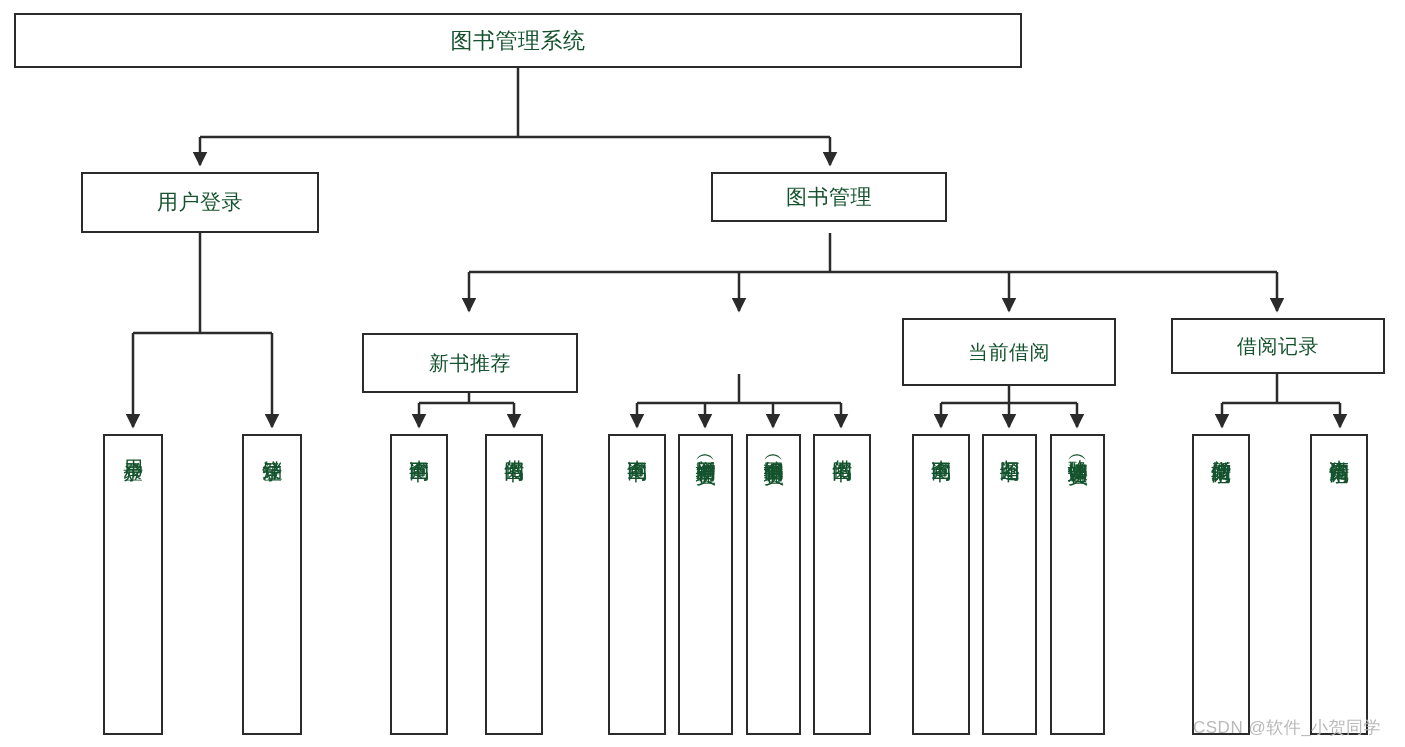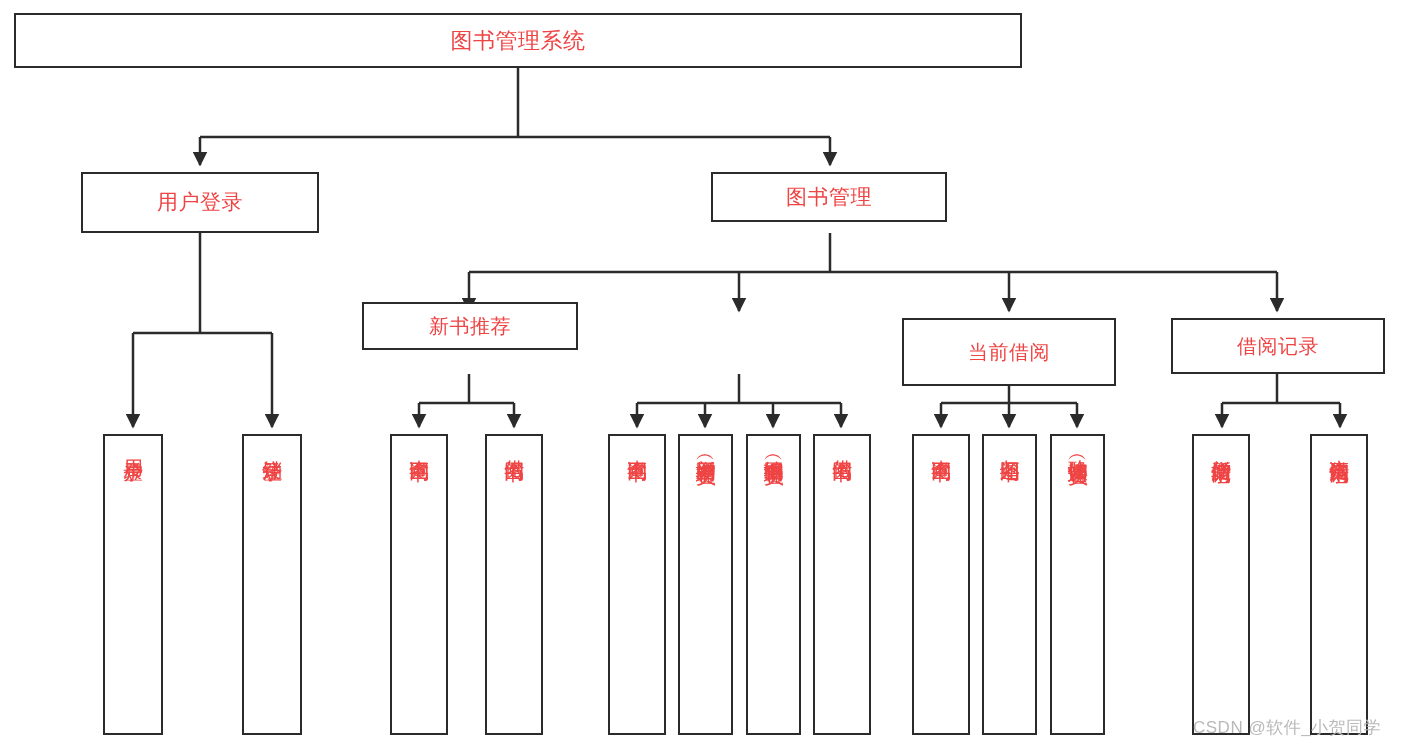--- a/index.html
+++ b/index.html
@@ -33,21 +33,21 @@
     border: 2.5px solid #2b2b2b;
     display: flex;
     align-items: center;
     justify-content: center;
     text-align: center;
   }
   .node-label {
     font-size: 21px;
     line-height: 1.15;
     letter-spacing: 0.5px;
-    color: #ef4444;
+    color: #14532d;
     white-space: nowrap;
   }
   .node.root .node-label { font-size: 22px; }
   .node.level2 .node-label { font-size: 21px; }
   .node.level3 .node-label { font-size: 20px; }
   
   .node.leaf {
     align-items: flex-start;
     justify-content: center;
     padding-top: 8px;
@@ -129,21 +129,21 @@
     <span class="node-label">图书管理系统</span>
   </div>
 
   <div class="node level2" style="left:81px; top:172px; width:238px; height:61px;">
     <span class="node-label">用户登录</span>
   </div>
   <div class="node level2" style="left:711px; top:172px; width:236px; height:50px;">
     <span class="node-label">图书管理</span>
   </div>
 
-  <div class="node level3" style="left:362px; top:302px; width:216px; height:48px;">
+  <div class="node level3" style="left:362px; top:333px; width:216px; height:60px;">
     <span class="node-label">新书推荐</span>
   </div>
   <div class="node level3" style="left:902px; top:318px; width:214px; height:68px;">
     <span class="node-label">当前借阅</span>
   </div>
   <div class="node level3" style="left:1171px; top:318px; width:214px; height:56px;">
     <span class="node-label">借阅记录</span>
   </div>
 
   <div class="node leaf" style="left:103px; top:434px; width:60px; height:301px;">

